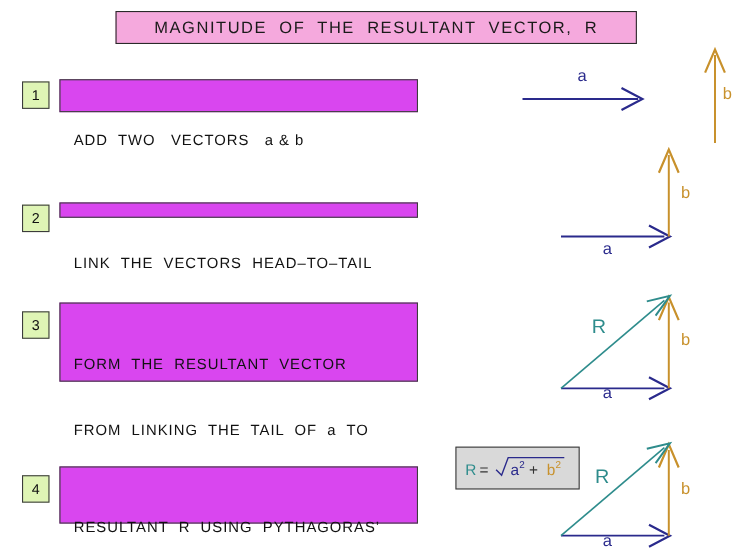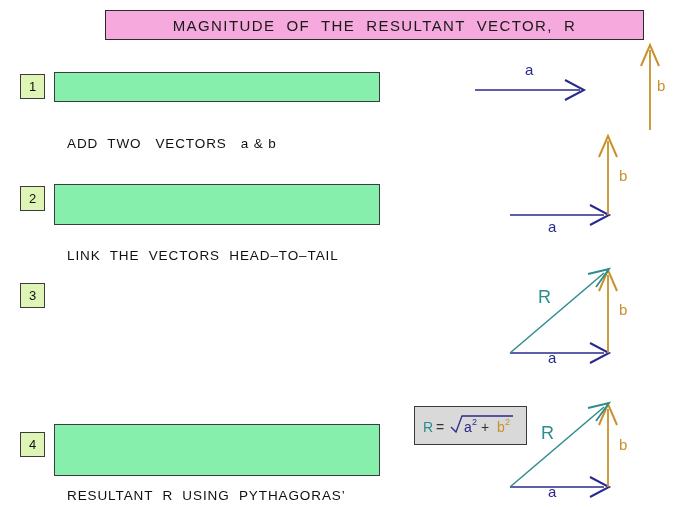--- a/index.html
+++ b/index.html
@@ -20,21 +20,21 @@
     left: 0; top: 0;
     width: 683px;
     height: 509px;
   }
 
   
   .title-box {
     position: absolute;
     left: 105px;
     top: 10px;
-    width: 539px;
+    width: 474px;
     height: 30px;
     background: #f5a9dd;
     border: 1.5px solid #2a2a2a;
     box-sizing: border-box;
     display: flex;
     align-items: center;
     justify-content: center;
   }
   .title-text {
     font-size: 15px;
@@ -52,24 +52,24 @@
     border: 1.2px solid #3c3c3c;
     box-sizing: border-box;
     display: flex;
     align-items: center;
     justify-content: center;
     font-size: 13px;
     color: #111;
   }
   .text-box {
     position: absolute;
-    background: #86efac;
+    background: #d946ef;
     border: 1.2px solid #3c3c3c;
     box-sizing: border-box;
-    padding: 21px 10px 5px 12px;
+    padding: 5px 10px 5px 12px;
     font-size: 13.5px;
     letter-spacing: 0.9px;
     line-height: 20px;
     color: #111;
     white-space: pre;
   }
 
   
   .formula-box {
     position: absolute;
@@ -105,25 +105,30 @@
   <div class="title-box">
     <span class="title-text">MAGNITUDE  OF  THE  RESULTANT  VECTOR,  R</span>
   </div>
 
   <div class="num-box" style="left:20px; top:74px;">1</div>
   <div class="text-box" style="left:54px; top:72px; width:326px; height:30px;">
     <div>ADD  TWO   VECTORS   a &amp; b</div>
   </div>
 
   <div class="num-box" style="left:20px; top:186px;">2</div>
-  <div class="text-box" style="left:54px; top:184px; width:326px; height:41px;">
+  <div class="text-box" style="left:54px; top:184px; width:326px; height:14px;">
     <div>LINK  THE  VECTORS  HEAD–TO–TAIL</div>
   </div>
 
   <div class="num-box" style="left:20px; top:283px;">3</div>
+  <div class="text-box" style="left:54px; top:275px; width:326px; height:72px;">
+    <div>FORM  THE  RESULTANT  VECTOR</div>
+    <div>FROM  LINKING  THE  TAIL  OF  a  TO</div>
+    <div>THE  HEAD  OF  b</div>
+  </div>
 
   <div class="num-box" style="left:20px; top:432px;">4</div>
   <div class="text-box" style="left:54px; top:424px; width:326px; height:52px;">
     <div>RESULTANT  R  USING  PYTHAGORAS’</div>
     
   </div>
 
   <svg style="position:absolute; left:470px; top:40px;" width="210" height="110">
 
     <g>

